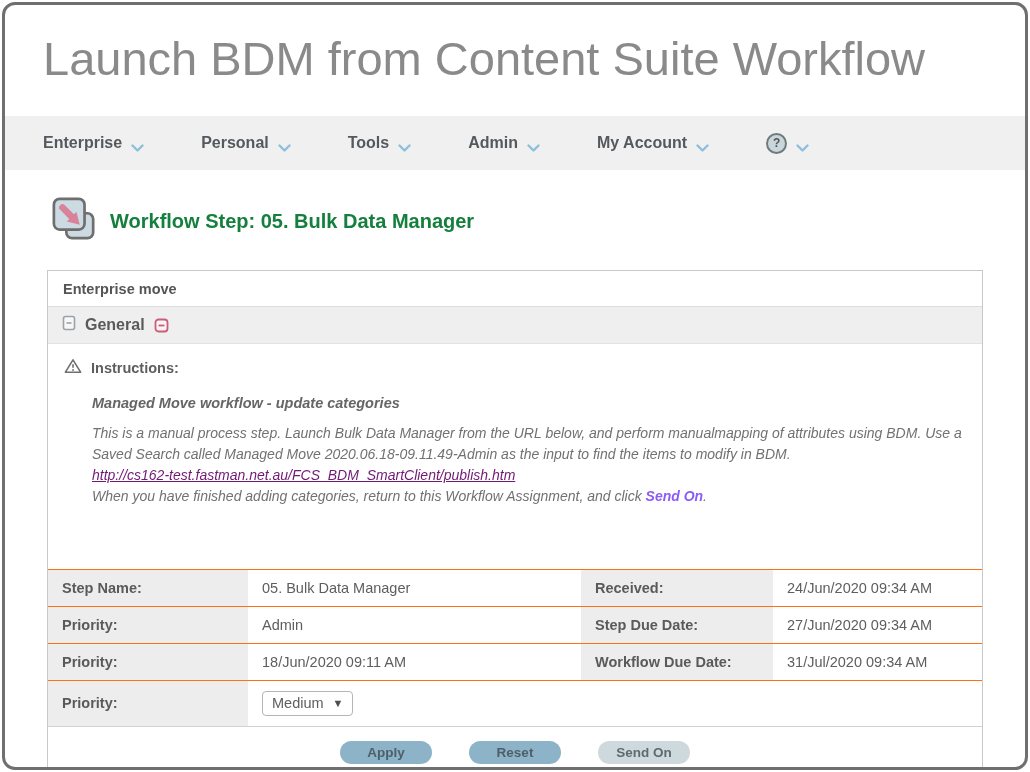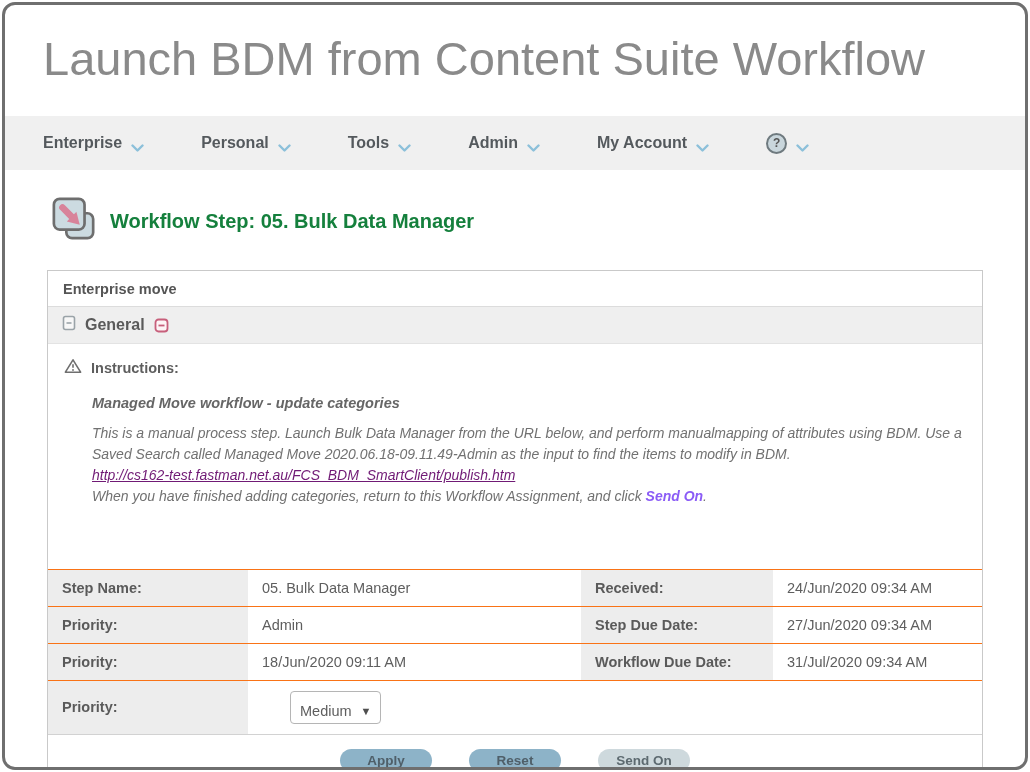--- a/index.html
+++ b/index.html
@@ -82,22 +82,22 @@
     padding: 10px 14px; font-size: 14.5px; color: #5e5e5e;
     border-top: 1px solid #f97316; vertical-align: middle;
   }
   .details td.lbl { background: #ededed; font-weight: 700; color: #5a5a5a; }
   .col-l1 { width: 200px; } .col-v1 { width: 333px; }
   .col-l2 { width: 192px; } .col-v2 { width: auto; }
 
   .dropdown {
     display: inline-flex; align-items: center; gap: 9px;
     background: #fff; border: 1px solid #b5b5b5; border-radius: 4px;
-    padding: 11px 9px 4px; cursor: pointer;
-    font-size: 14.5px; color: #5e5e5e; margin-left: 28px;
+    padding: 3px 9px 4px; cursor: pointer;
+    font-size: 14.5px; color: #5e5e5e;
   }
   .dropdown .arrow { font-size: 11px; color: #4f4f4f; }
 
   
   .button-row {
     border-top: 1px solid #d2d2d2;
     padding: 14px 0 16px;
     display: flex; justify-content: center; gap: 37px;
   }
   .pill {

